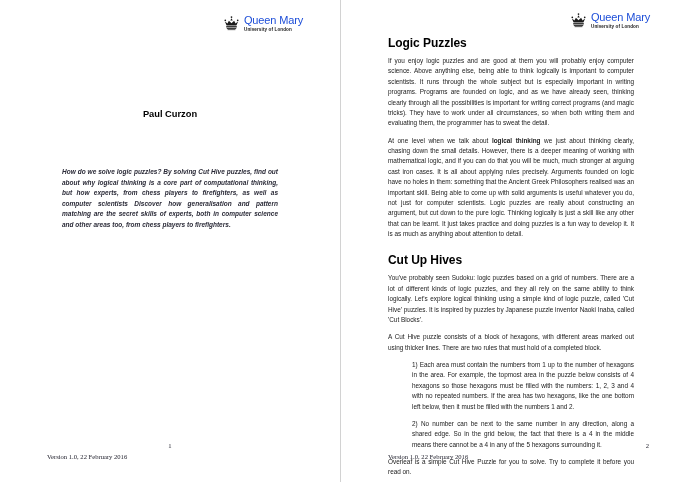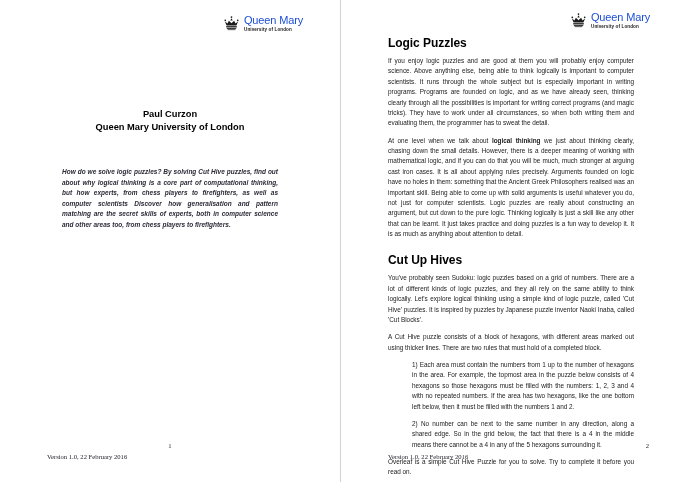--- a/index.html
+++ b/index.html
@@ -199,21 +199,20 @@
         </svg>
         <span class="logo-words">
           <span class="logo-name">Queen Mary</span>
           <span class="logo-sub">University of London</span>
         </span>
       </div>
 
       <div class="title-block">
         <div class="author-block">
           <div>Paul Curzon</div>
-          <div>Queen Mary University of London</div>
         </div>
       </div>
 
       <div class="abstract">How do we solve logic puzzles? By solving Cut Hive puzzles, find out about why logical thinking is a core part of computational thinking, but how experts, from chess players to firefighters, as well as computer scientists  Discover how generalisation and pattern matching are the secret skills of experts, both in computer science and other areas too, from chess players to firefighters.</div>
 
       <div class="footer">
         <div class="footer-pageno">1</div>
         <div class="footer-version">Version 1.0, 22 February 2016</div>
       </div>
 

